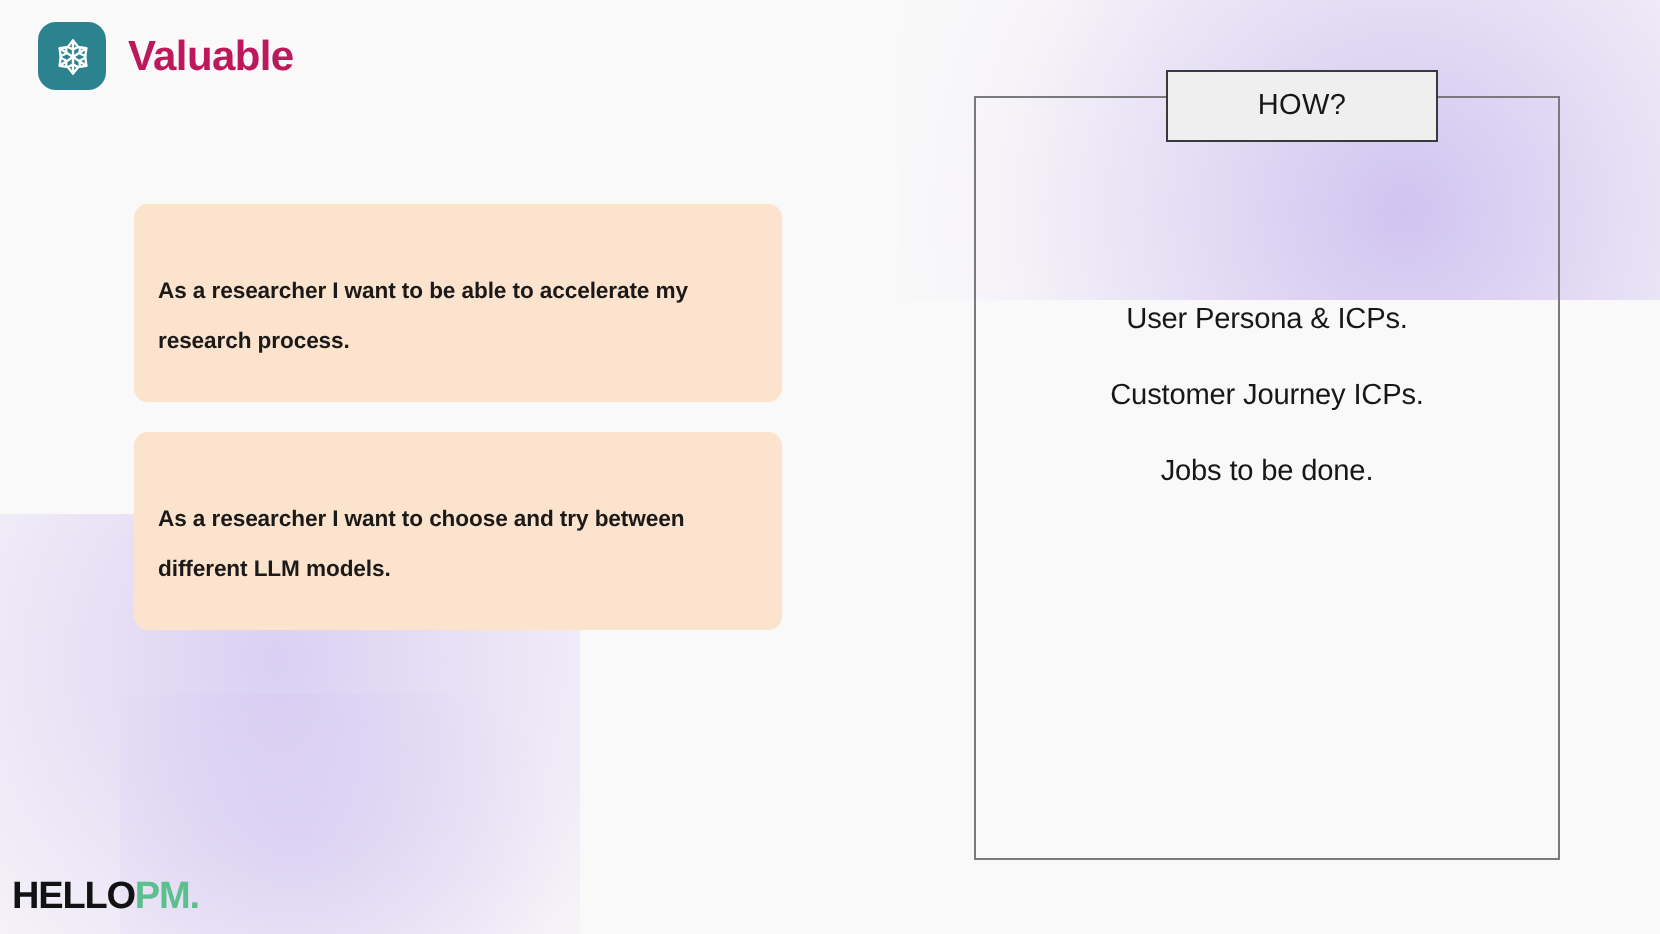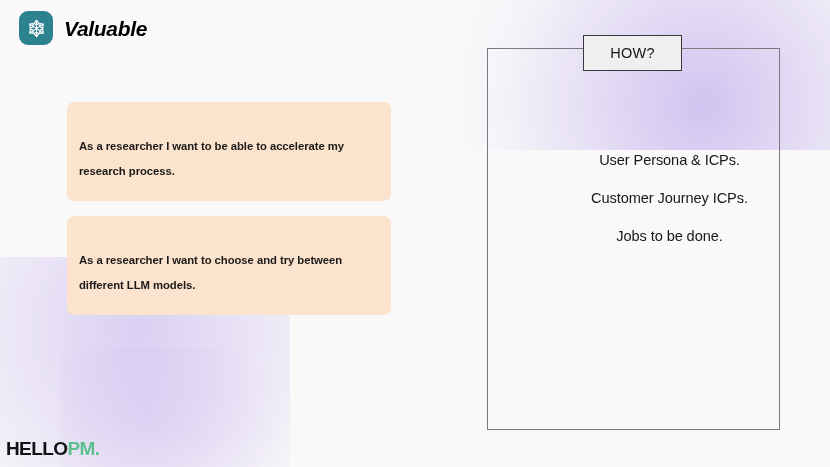--- a/index.html
+++ b/index.html
@@ -75,24 +75,23 @@
     background: #2D8290;
     display: flex;
     align-items: center;
     justify-content: center;
     flex: none;
   }
   .brand-mark svg { display: block; }
   .brand-name {
     font-size: 21px;
     font-weight: bold;
-    color: #000000;
+    color: #be185d;
     letter-spacing: -0.3px;
     line-height: 1;
-    font-style: italic;
   }
 
   
   .story-list {
     position: absolute;
     left: 67px;
     top: 102px;
     width: 324px;
     display: flex;
     flex-direction: column;
@@ -121,21 +120,21 @@
     top: 48px;
     width: 293px;
     height: 382px;
     border: 1.4px solid #7A7A7E;
     background: transparent;
   }
   .how-label {
     position: absolute;
     left: 583px;
     top: 35px;
-    width: 99px;
+    width: 136px;
     height: 36px;
     background: #EFEFEF;
     border: 1.4px solid #3A3A3C;
     display: flex;
     align-items: center;
     justify-content: center;
     z-index: 3;
   }
   .how-label-text {
     font-size: 14.5px;
@@ -146,21 +145,20 @@
   .how-content {
     position: absolute;
     left: 487px;
     top: 148px;
     width: 293px;
     display: flex;
     flex-direction: column;
     align-items: center;
     gap: 14px;
     z-index: 2;
-    margin-left: 36px;
   }
   .how-item {
     font-size: 14.6px;
     color: #17171A;
     letter-spacing: -0.1px;
     line-height: 24px;
     white-space: nowrap;
   }
 
   

